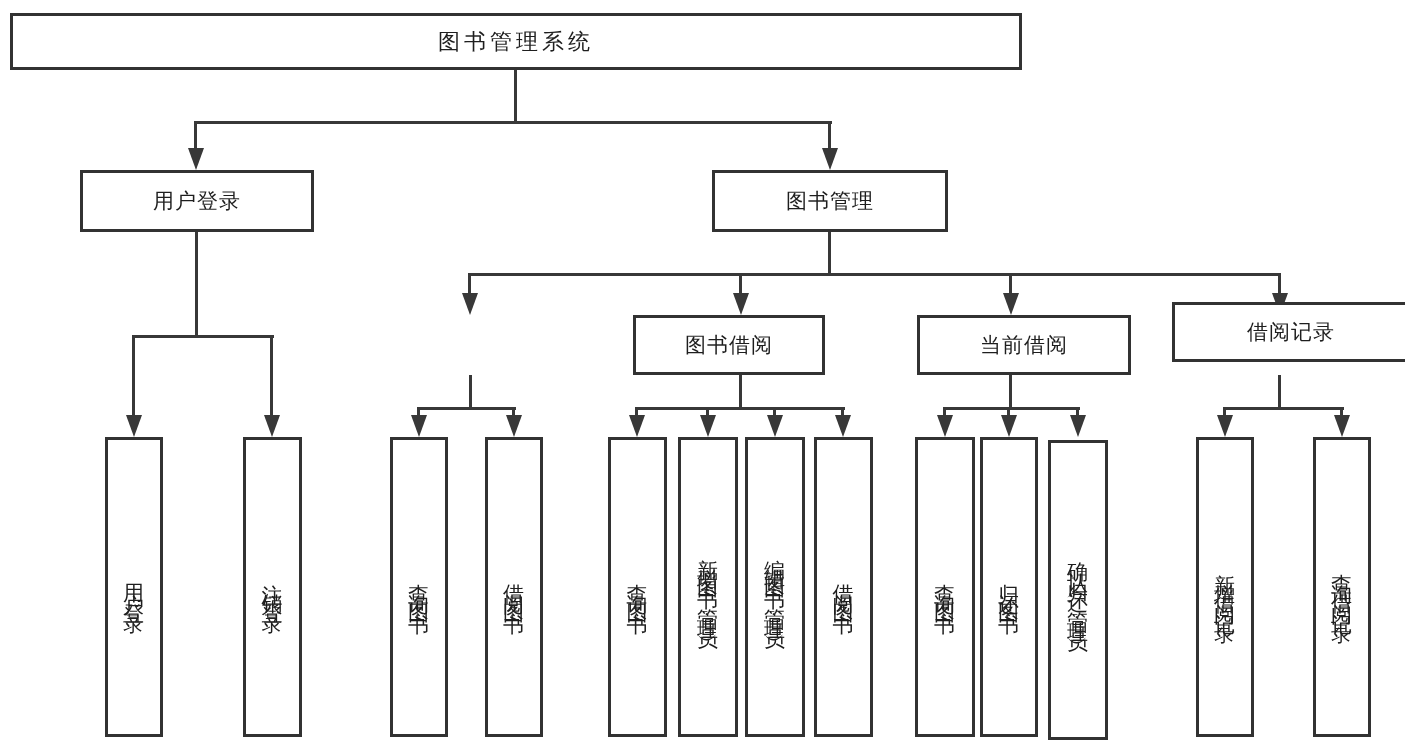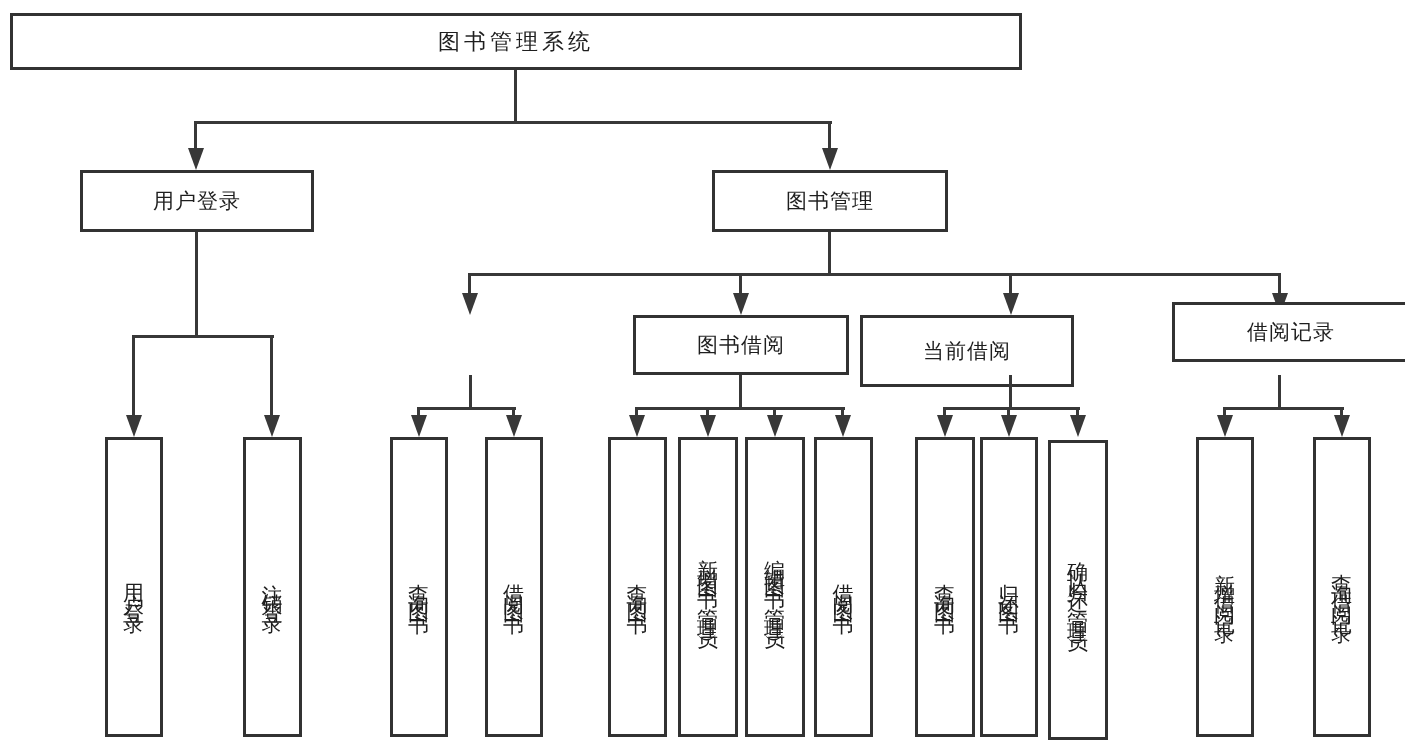--- a/index.html
+++ b/index.html
@@ -92,24 +92,24 @@
   <div class="arrow" style="left:126px;top:335px;height:102px"></div>
   <div class="arrow" style="left:264px;top:335px;height:102px"></div>
 
   <div class="vline" style="left:828px;top:232px;height:41px"></div>
   <div class="hline" style="left:469px;top:273px;width:812px"></div>
   <div class="arrow" style="left:462px;top:273px;height:42px"></div>
   <div class="arrow" style="left:733px;top:273px;height:42px"></div>
   <div class="arrow" style="left:1003px;top:273px;height:42px"></div>
   <div class="arrow" style="left:1272px;top:273px;height:42px"></div>
 
-  <div class="box" style="left:633px;top:315px;width:216px;height:60px">
+  <div class="box" style="left:633px;top:315px;width:192px;height:60px">
     <span class="hlabel">图书借阅</span>
   </div>
-  <div class="box" style="left:860px;top:315px;width:214px;height:72px">
+  <div class="box" style="left:917px;top:315px;width:214px;height:60px">
     <span class="hlabel">当前借阅</span>
   </div>
   <div class="box" style="left:1172px;top:302px;width:238px;height:60px">
     <span class="hlabel">借阅记录</span>
   </div>
 
   <div class="vline" style="left:469px;top:375px;height:32px"></div>
   <div class="hline" style="left:417px;top:407px;width:99px"></div>
   <div class="arrow" style="left:411px;top:407px;height:30px"></div>
   <div class="arrow" style="left:506px;top:407px;height:30px"></div>

